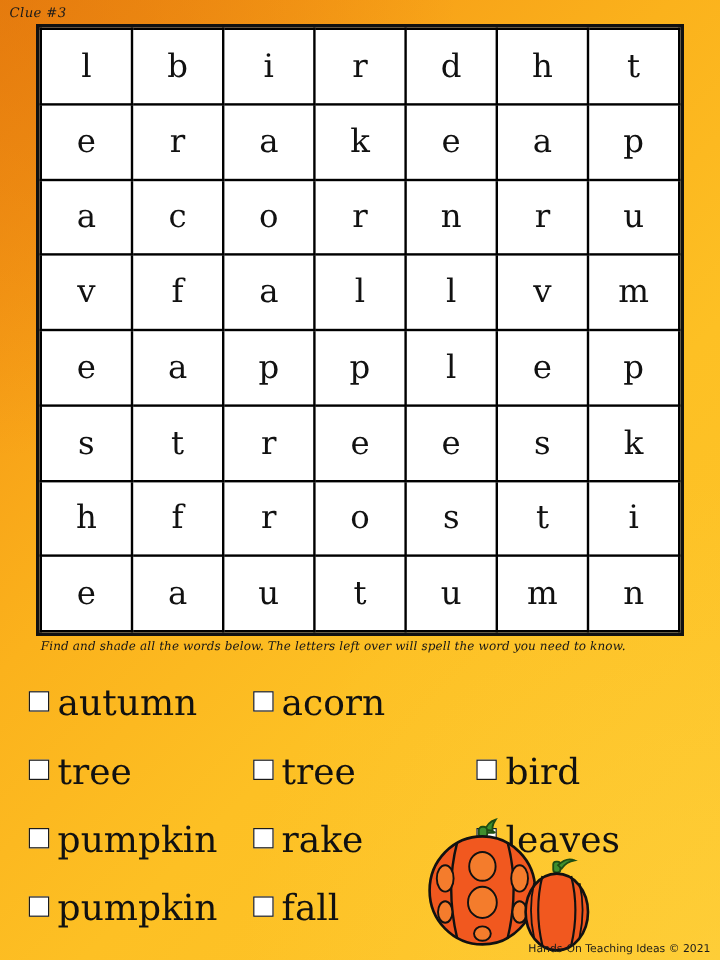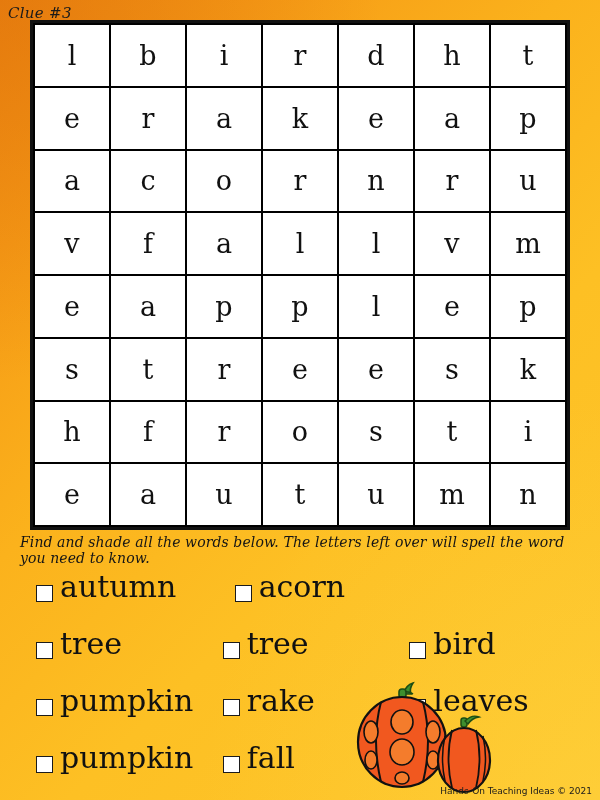--- a/index.html
+++ b/index.html
@@ -28,21 +28,21 @@
       radial-gradient(circle at 0% 0%, rgba(220,110,10,0.55) 0%, rgba(220,110,10,0.0) 38%),
       radial-gradient(circle at 100% 100%, rgba(255,220,80,0.35) 0%, rgba(255,220,80,0.0) 40%);
     pointer-events: none;
   }
   .clue {
     position: absolute;
     left: 8px;
     top: 4px;
     font-family: "DejaVu Serif", serif;
     font-style: italic;
-    font-size: 15px;
+    font-size: 11px;
     color: #1a1a1a;
     letter-spacing: 0.3px;
   }
   .grid-wrap {
     position: absolute;
     left: 30px;
     top: 20px;
     width: 540px;
     height: 510px;
     background: #000;
@@ -63,47 +63,46 @@
     vertical-align: middle;
     font-family: "DejaVu Serif", serif;
     font-size: 27px;
     color: #111;
     padding: 0;
     line-height: 1;
     font-weight: 500;
   }
   .instructions {
     position: absolute;
-    left: 20px;
+    left: 34px;
     top: 534px;
     width: 552px;
     font-family: "DejaVu Serif", serif;
     font-style: italic;
-    font-size: 14px;
+    font-size: 10px;
     color: #151515;
     letter-spacing: 0.1px;
   }
   .wordlist {
     position: absolute;
     left: 24px;
     top: 558px;
     width: 560px;
     height: 230px;
   }
   .wl-row {
     display: flex;
     height: 57px;
     align-items: center;
   }
   .wl-cell {
     width: 33.33%;
     display: flex;
-    align-items: flex-end;
+    align-items: flex-start;
     gap: 7px;
-    margin-left: 12px;
   }
   .chk {
     width: 15px;
     height: 15px;
     border: 1.5px solid #1b1b1b;
     background: #fff;
     flex: none;
     display: inline-block;
     margin-top: 4px;
   }

